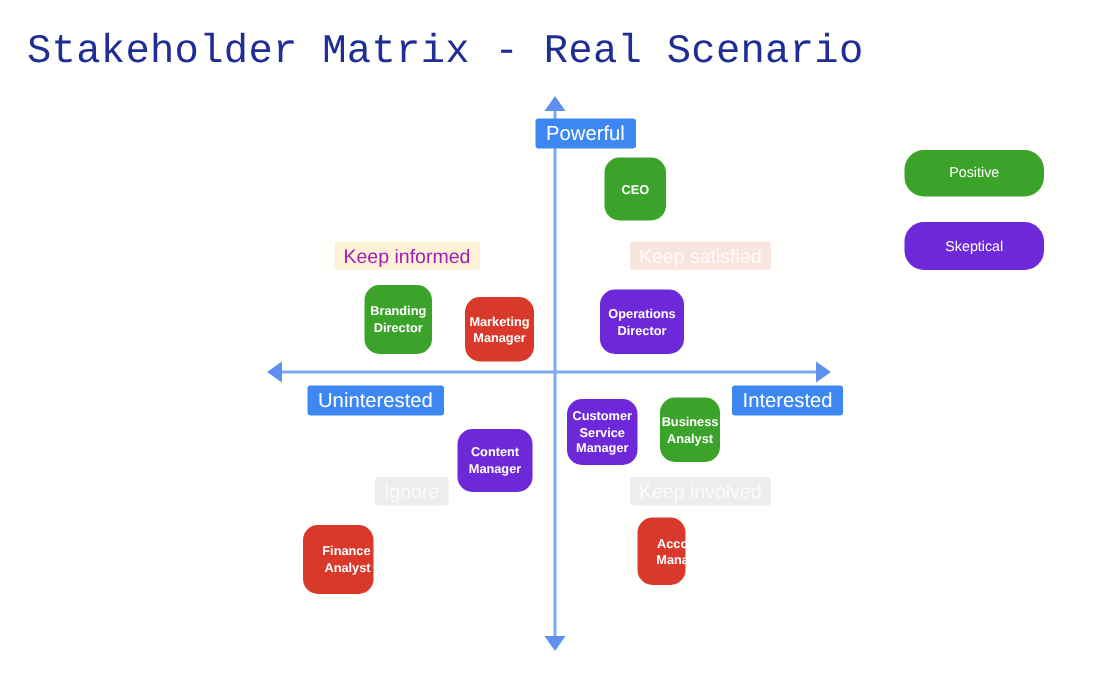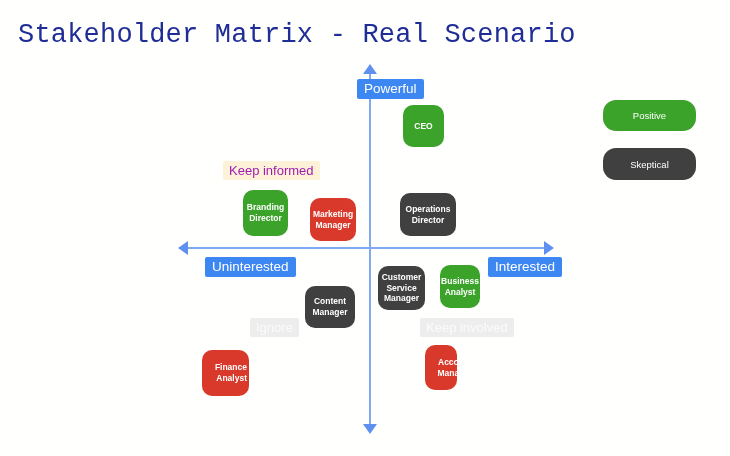--- a/index.html
+++ b/index.html
@@ -40,21 +40,21 @@
   .quad-tr{left:420px;top:161px;background:#f9e5e0;color:#fffafa;}
   .quad-bl{left:250px;top:318px;background:#ededed;color:#fbfbfb;}
   .quad-br{left:420px;top:318px;background:#ededed;color:#fbfbfb;}
   
   .node{
     position:absolute;border-radius:10px;color:#ffffff;
     display:flex;align-items:center;justify-content:center;text-align:center;
     font-size:8.5px;font-weight:bold;line-height:1.25;padding:2px;box-sizing:border-box;
   }
   .green{background:#3ba32a;}
-  .orange{background:#404040;}
+  .orange{background:#6d28d9;}
   .red{background:#d9392b;}
   .n-ceo{left:403px;top:105px;width:41px;height:42px;}
   .n-branding{left:243px;top:190px;width:45px;height:46px;}
   .n-marketing{left:310px;top:198px;width:46px;height:43px;}
   .n-operations{left:400px;top:193px;width:56px;height:43px;}
   .n-customer{left:378px;top:266px;width:47px;height:44px;}
   .n-business{left:440px;top:265px;width:40px;height:43px;}
   .n-content{left:305px;top:286px;width:50px;height:42px;}
   .n-finance{left:202px;top:350px;width:47px;height:46px;text-align:right;}
   .n-account{left:425px;top:345px;width:31px;height:45px;padding-left:30px;}
@@ -79,20 +79,21 @@
   <div class="arrow arrow-up"></div>
   <div class="arrow arrow-down"></div>
   <div class="arrow arrow-left"></div>
   <div class="arrow arrow-right"></div>
 
   <div class="axis-label lbl-powerful">Powerful</div>
   <div class="axis-label lbl-uninterested">Uninterested</div>
   <div class="axis-label lbl-interested">Interested</div>
 
   <div class="quad quad-tl">Keep informed</div>
+  <div class="quad quad-tr">Keep satisfied</div>
   <div class="quad quad-bl">Ignore</div>
   <div class="quad quad-br">Keep involved</div>
 
   <div class="node green n-ceo">CEO</div>
   <div class="node green n-branding">Branding Director</div>
   <div class="node red n-marketing">Marketing Manager</div>
   <div class="node orange n-operations">Operations Director</div>
   <div class="node orange n-customer">Customer Service Manager</div>
   <div class="node green n-business">Business Analyst</div>
   <div class="node orange n-content">Content Manager</div>

